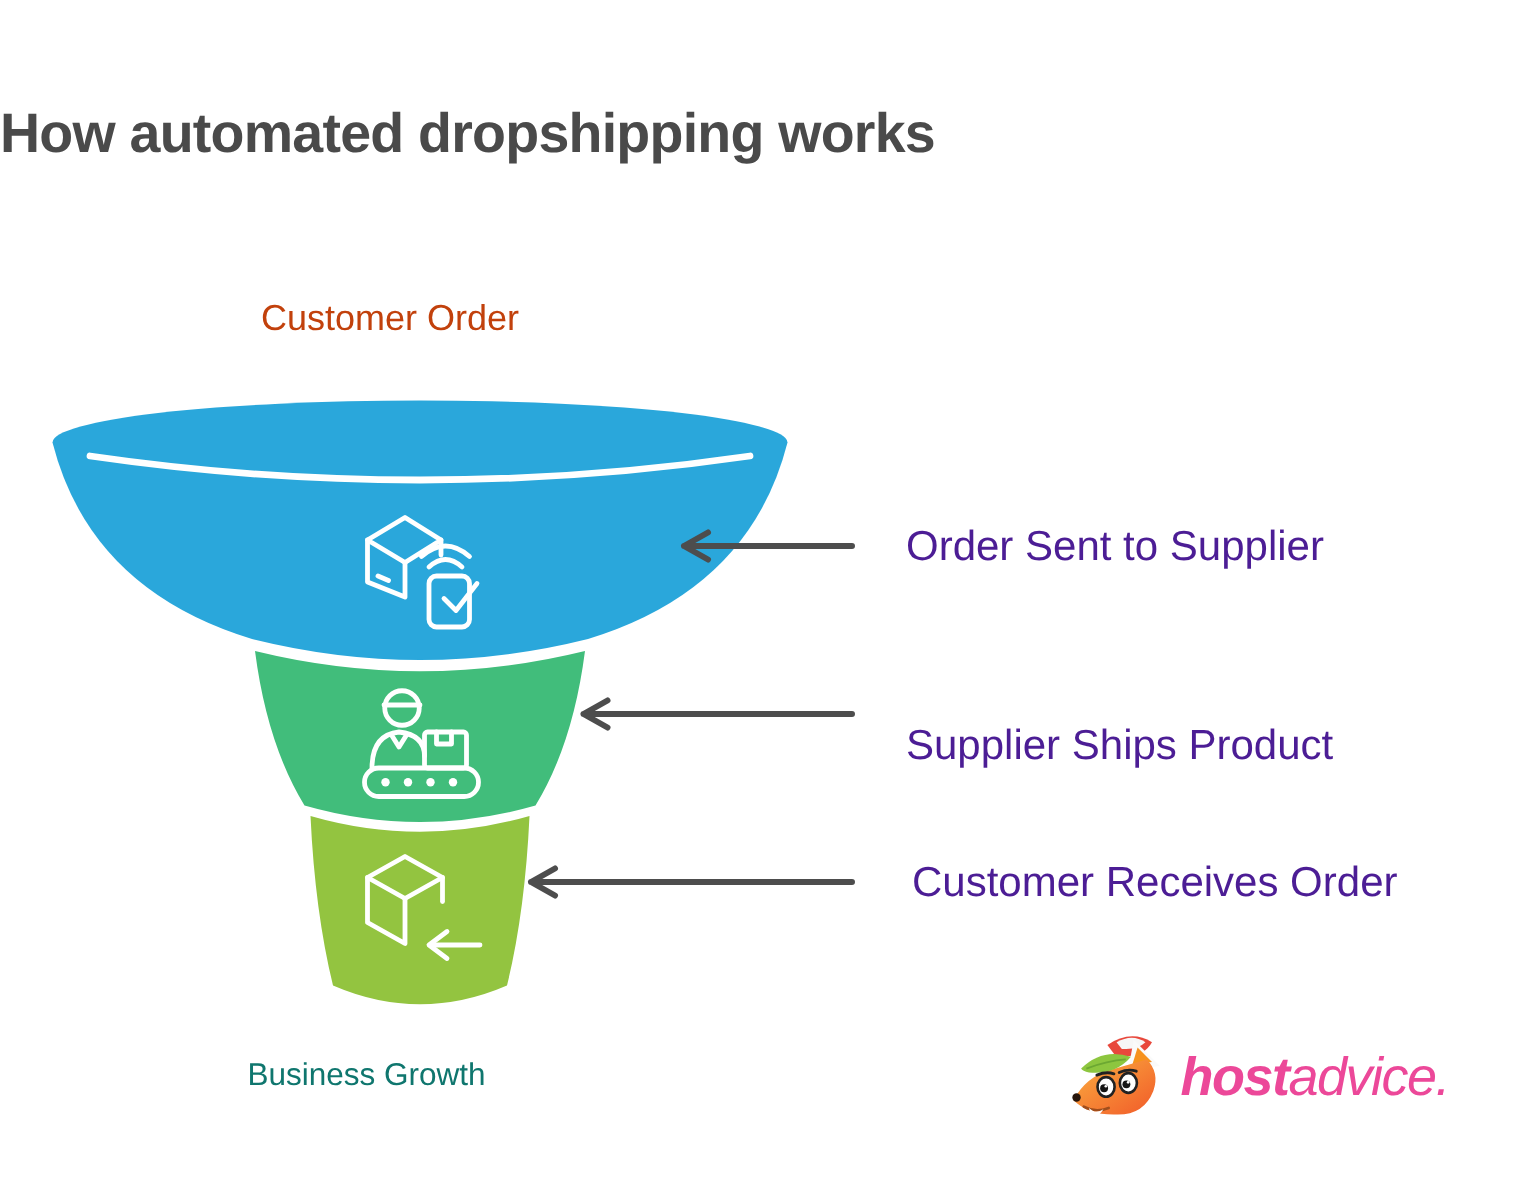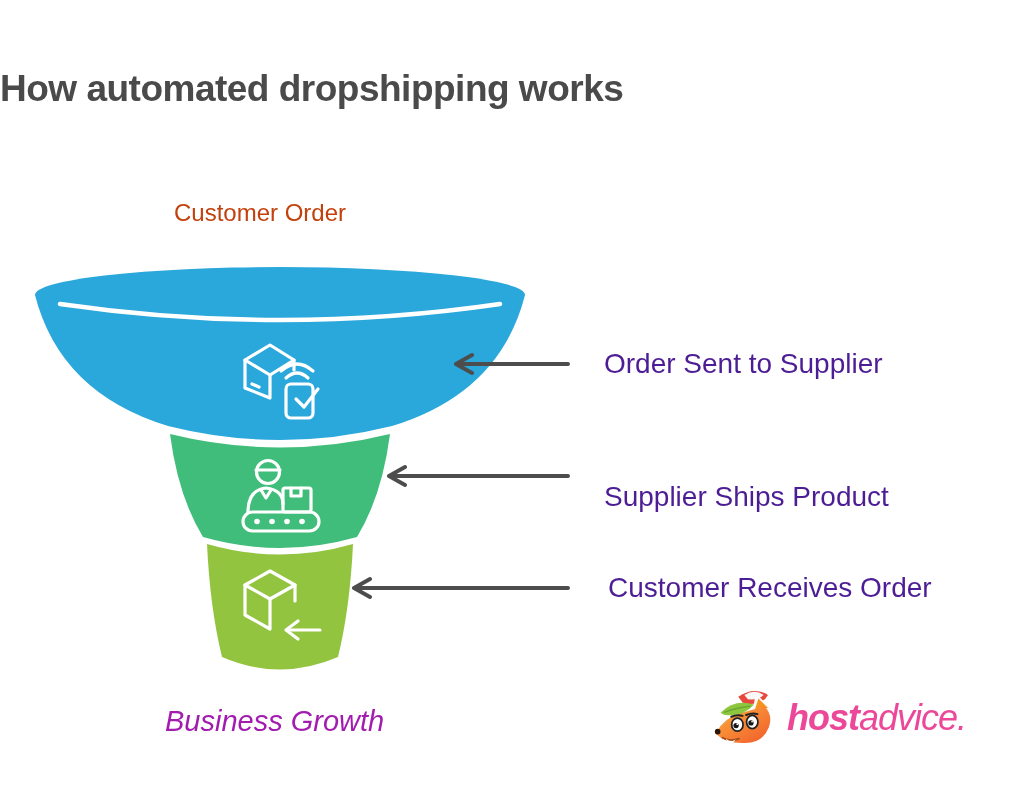--- a/index.html
+++ b/index.html
@@ -1,21 +1,21 @@
 <!DOCTYPE html>
 <html><head>
 <meta charset="utf-8">
 <style>
   html,body{margin:0;padding:0;background:#fff;}
   .canvas{position:relative;width:1024px;height:799px;background:#ffffff;overflow:hidden;
           font-family:"Liberation Sans", sans-serif;}
   .title{position:absolute;top:68px;left:0;width:100%;text-align:left;
          font-size:37px;font-weight:bold;color:#4A4A4A;letter-spacing:-0.5px;}
   .top-label{position:absolute;left:174px;top:199px;font-size:24px;color:#c2410c;}
-  .bottom-label{position:absolute;left:165px;top:705px;font-size:29px;color:#a21caf;font-style:italic;}
+  .bottom-label{position:absolute;left:165px;top:705px;font-size:21px;color:#0f766e;}
   .funnel-svg{position:absolute;left:20px;top:258px;width:520px;height:430px;}
   .stage-label{position:absolute;font-size:28px;color:#4c1d95;white-space:nowrap;}
   .stage-label.l1{left:604px;top:348px;}
   .stage-label.l2{left:604px;top:481px;}
   .stage-label.l3{left:608px;top:572px;}
   .arrow{position:absolute;height:28px;}
   .arrow.a1{left:446px;top:350px;width:124px;}
   .arrow.a2{left:379px;top:462px;width:191px;}
   .arrow.a3{left:344px;top:574px;width:226px;}
   .logo{position:absolute;left:712px;top:684px;display:flex;align-items:center;}

